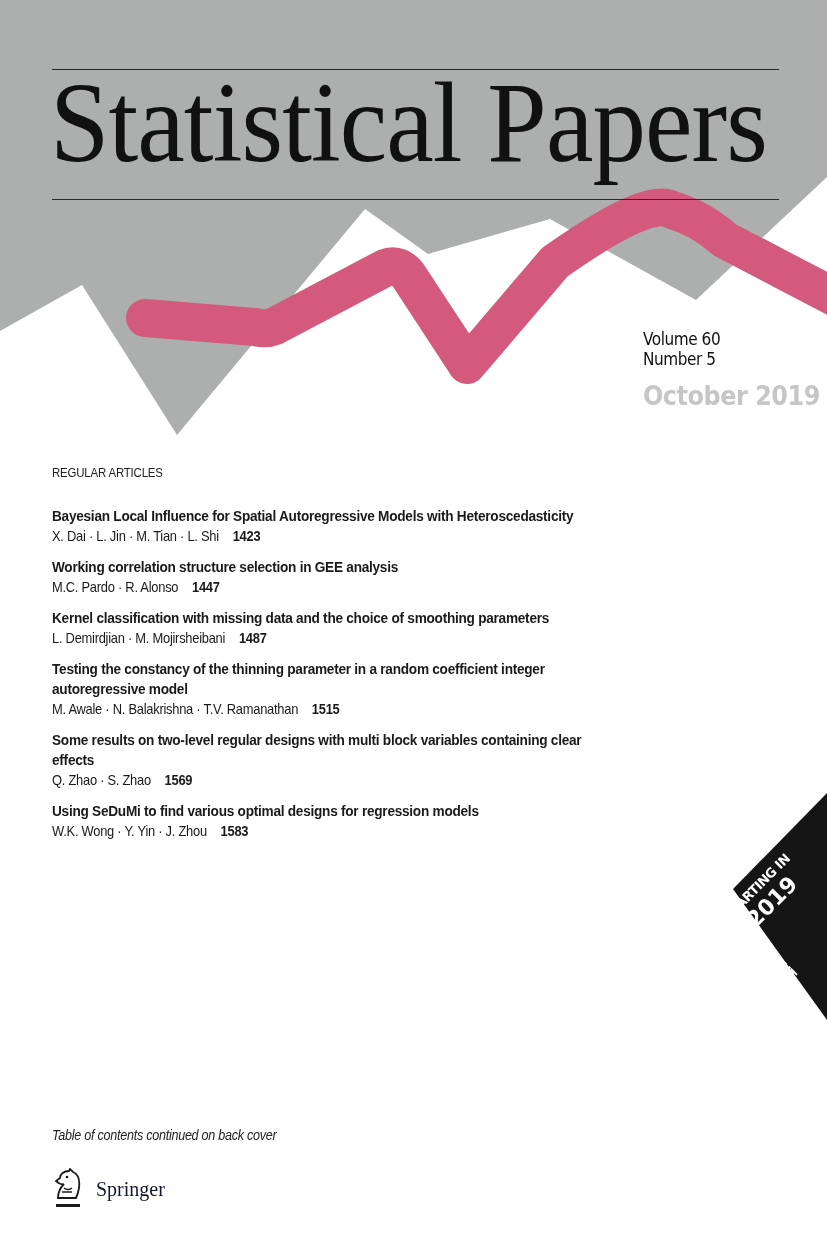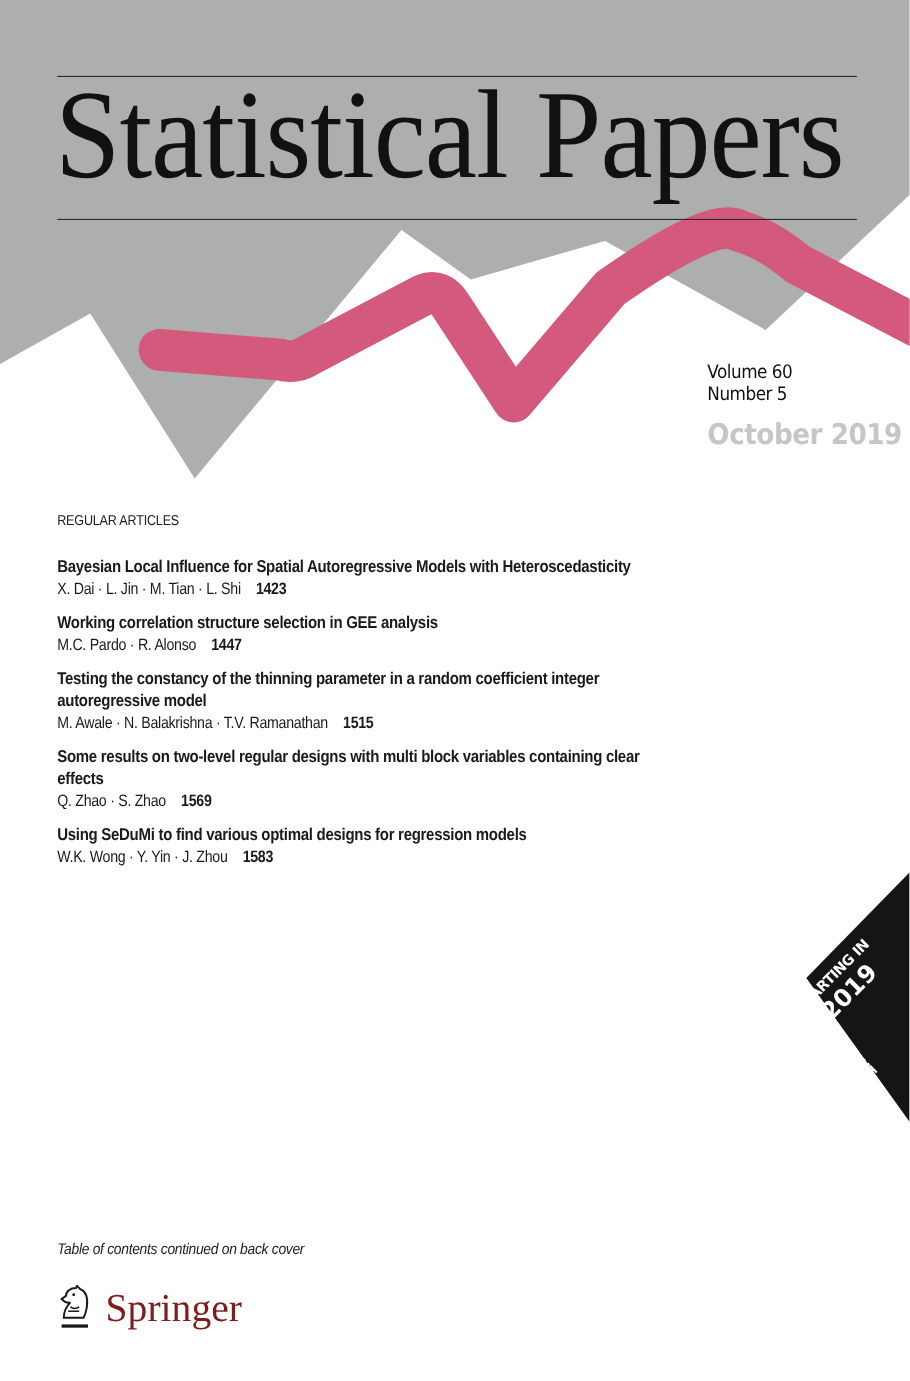--- a/index.html
+++ b/index.html
@@ -47,21 +47,21 @@
   .continued {
     position: absolute; left: 52px; top: 1127px;
     font-size: 14px; font-style: italic; color: #222; letter-spacing: -0.3px;
     transform: scaleX(0.9); transform-origin: left;
   }
 
   .publisher { position: absolute; left: 52px; top: 1168px; display: flex; align-items: center; gap: 12px; }
   .publisher .logo-icon { width: 32px; height: 42px; }
   .publisher .name {
     font-family: "Liberation Serif", "DejaVu Serif", serif;
-    font-size: 36px; color: #7f1d1d;
+    font-size: 20px; color: #0f172a;
   }
 </style>
 </head>
 <body>
 
 <svg class="cover-art" viewBox="0 0 827 450" xmlns="http://www.w3.org/2000/svg">
   <polygon points="0,0 827,0 827,177 696,300 550,219 428,254 365,209 177,435 82,285 0,331" fill="#adafae"></polygon>
   <path d="M 145 318 L 255 327 Q 265 330 275 326 L 385 268 Q 400 262 410 278 L 467 365 L 555 262 Q 650 195 672 210 Q 700 218 725 240 L 840 300" fill="none" stroke="#d45a7d" stroke-width="38" stroke-linecap="round" stroke-linejoin="round"></path>
 </svg>
 
@@ -78,20 +78,24 @@
 <div class="section-label">REGULAR ARTICLES</div>
 
 <div class="articles">
   <div class="article">
     <div class="a-title">Bayesian Local Influence for Spatial Autoregressive Models with Heteroscedasticity</div>
     <div class="a-meta"><span>X. Dai · L. Jin · M. Tian · L. Shi</span><span class="a-page">1423</span></div>
   </div>
   <div class="article">
     <div class="a-title">Working correlation structure selection in GEE analysis</div>
     <div class="a-meta"><span>M.C. Pardo · R. Alonso</span><span class="a-page">1447</span></div>
+  </div>
+  <div class="article">
+    <div class="a-title">Kernel classification with missing data and the choice of smoothing parameters</div>
+    <div class="a-meta"><span>L. Demirdjian · M. Mojirsheibani</span><span class="a-page">1487</span></div>
   </div>
   <div class="article">
     <div class="a-title" style="width:640px">Testing the constancy of the thinning parameter in a random coefficient integer autoregressive model</div>
     <div class="a-meta"><span>M. Awale · N. Balakrishna · T.V. Ramanathan</span><span class="a-page">1515</span></div>
   </div>
   <div class="article">
     <div class="a-title" style="width:640px">Some results on two-level regular designs with multi block variables containing clear effects</div>
     <div class="a-meta"><span>Q. Zhao · S. Zhao</span><span class="a-page">1569</span></div>
   </div>
   <div class="article">

